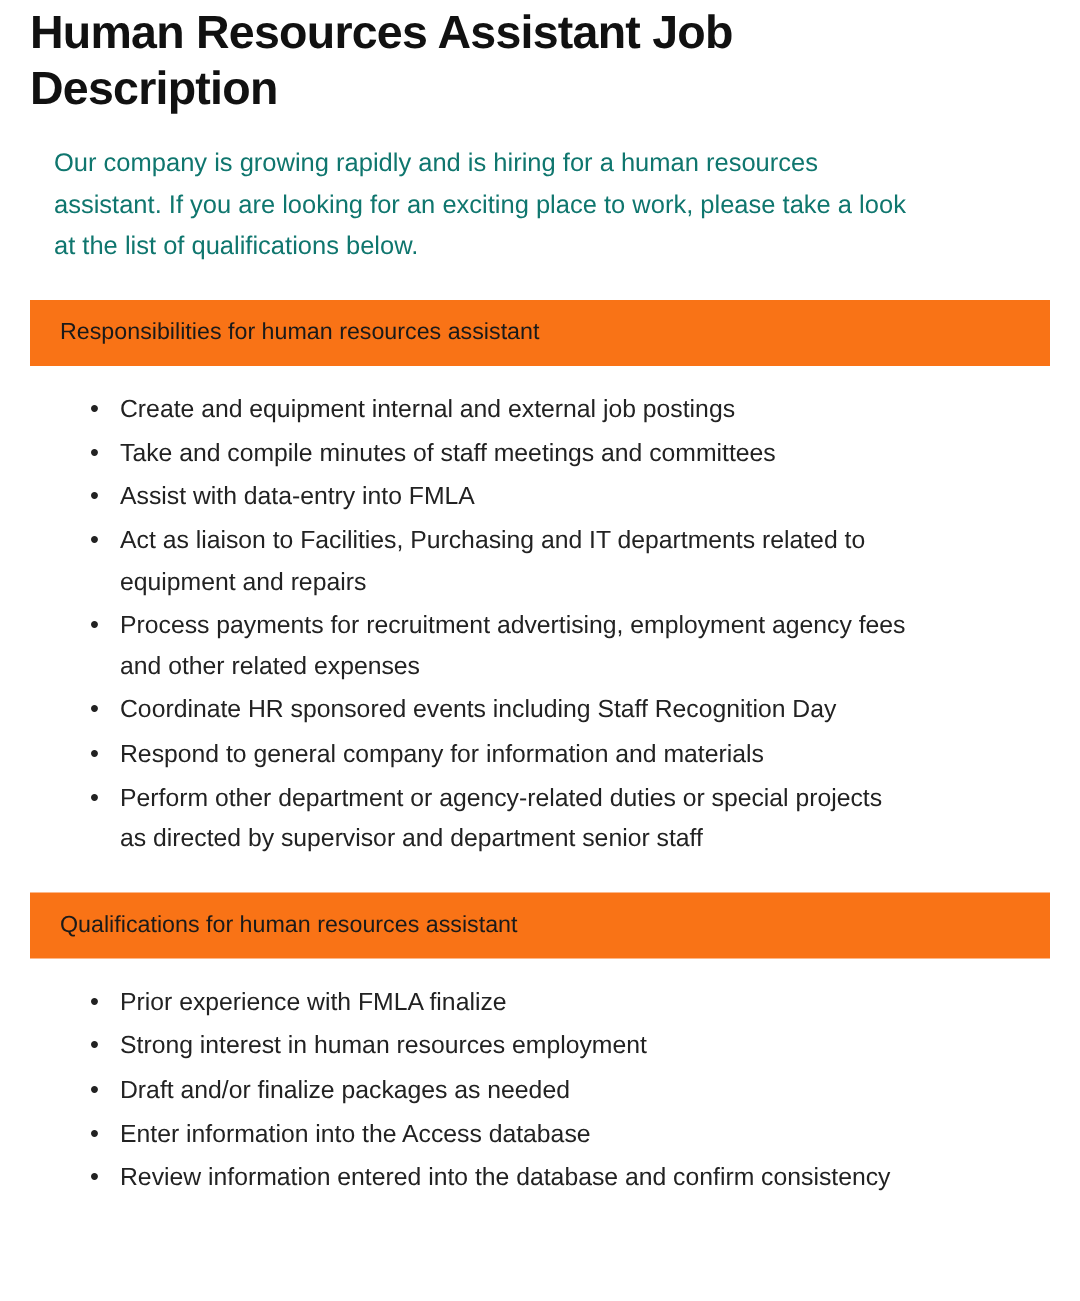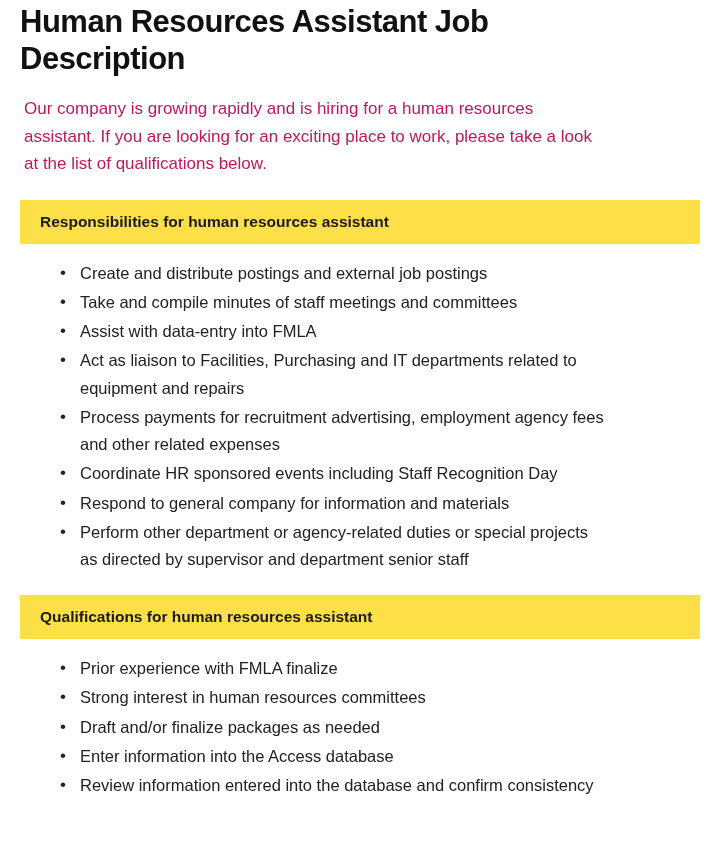--- a/index.html
+++ b/index.html
@@ -23,28 +23,28 @@
     font-size: 31px;
     line-height: 1.18;
     font-weight: 700;
     letter-spacing: -0.5px;
     margin: 4px 0 18px 0;
     color: #111111;
   }
   .intro {
     font-size: 17px;
     line-height: 1.62;
-    margin: 0 0 22px 4px;
-    color: #be185d;
+    margin: 0 0 22px 16px;
+    color: #0f766e;
     max-width: 666px;
   }
   .section-header {
-    background: #fde047;
+    background: #f97316;
     font-size: 15.5px;
-    font-weight: 700;
+    font-weight: 400;
     color: #1a1a1a;
     padding: 13px 16px 13px 20px;
     margin: 0 0 0 0;
     box-sizing: border-box;
     width: 680px;
   }
   ul.items {
     list-style: none;
     margin: 16px 0 22px 0;
     padding: 0 0 0 40px;
@@ -72,33 +72,33 @@
 
 <div class="page">
 
   <h1 class="doc-title">Human Resources Assistant Job Description</h1>
 
   <p class="intro">Our company is growing rapidly and is hiring for a human resources assistant. If you are looking for an exciting place to work, please take a look at the list of qualifications below.</p>
 
   <div class="section-header">Responsibilities for human resources assistant</div>
 
   <ul class="items">
-    <li>Create and distribute postings and external job postings</li>
+    <li>Create and equipment internal and external job postings</li>
     <li>Take and compile minutes of staff meetings and committees</li>
     <li>Assist with data-entry into FMLA</li>
     <li>Act as liaison to Facilities, Purchasing and IT departments related to equipment and repairs</li>
     <li>Process payments for recruitment advertising, employment agency fees and other related expenses</li>
     <li>Coordinate HR sponsored events including Staff Recognition Day</li>
     <li>Respond to general company for information and materials</li>
     <li>Perform other department or agency-related duties or special projects as directed by supervisor and department senior staff</li>
   </ul>
 
   <div class="section-header">Qualifications for human resources assistant</div>
 
   <ul class="items">
     <li>Prior experience with FMLA finalize</li>
-    <li>Strong interest in human resources committees</li>
+    <li>Strong interest in human resources employment</li>
     <li>Draft and/or finalize packages as needed</li>
     <li>Enter information into the Access database</li>
     <li>Review information entered into the database and confirm consistency</li>
   </ul>
 
 </div>
 
 </body></html>

